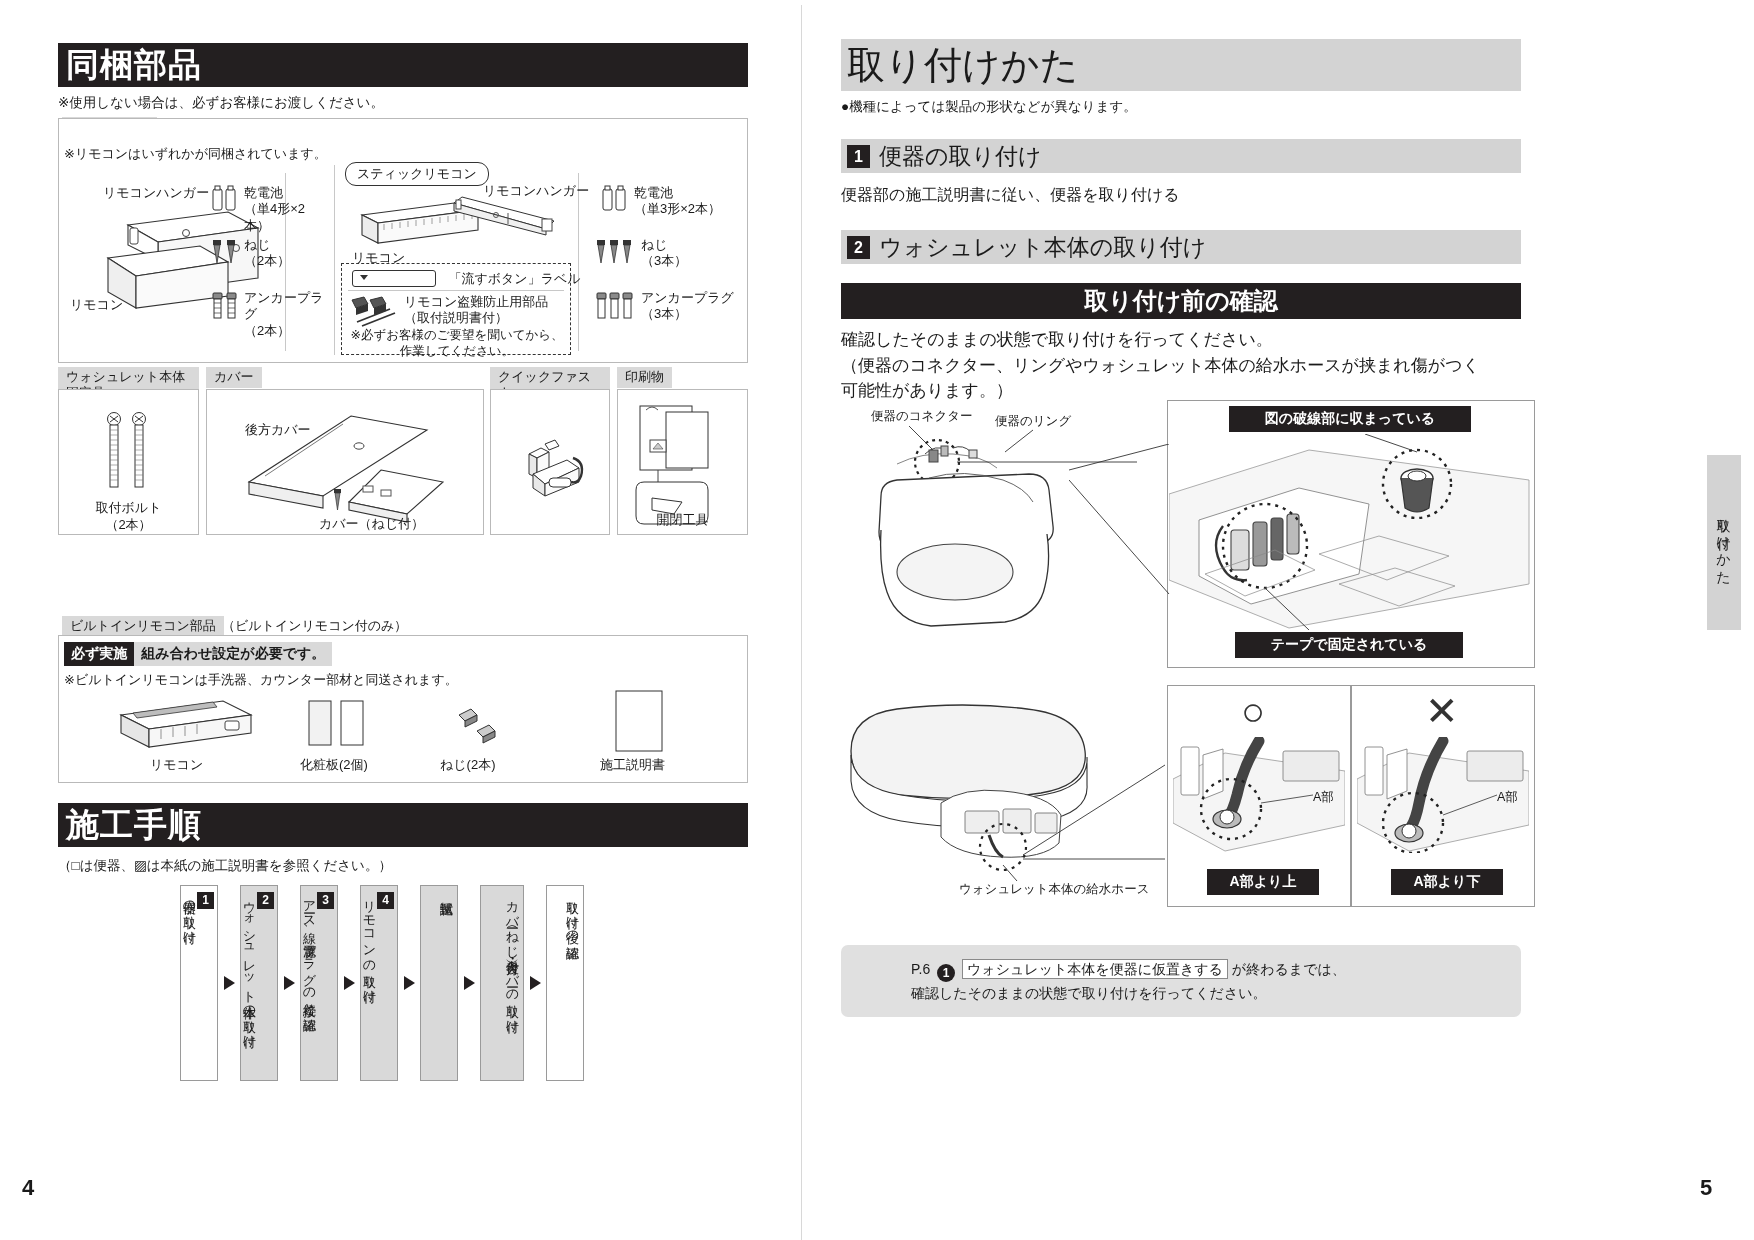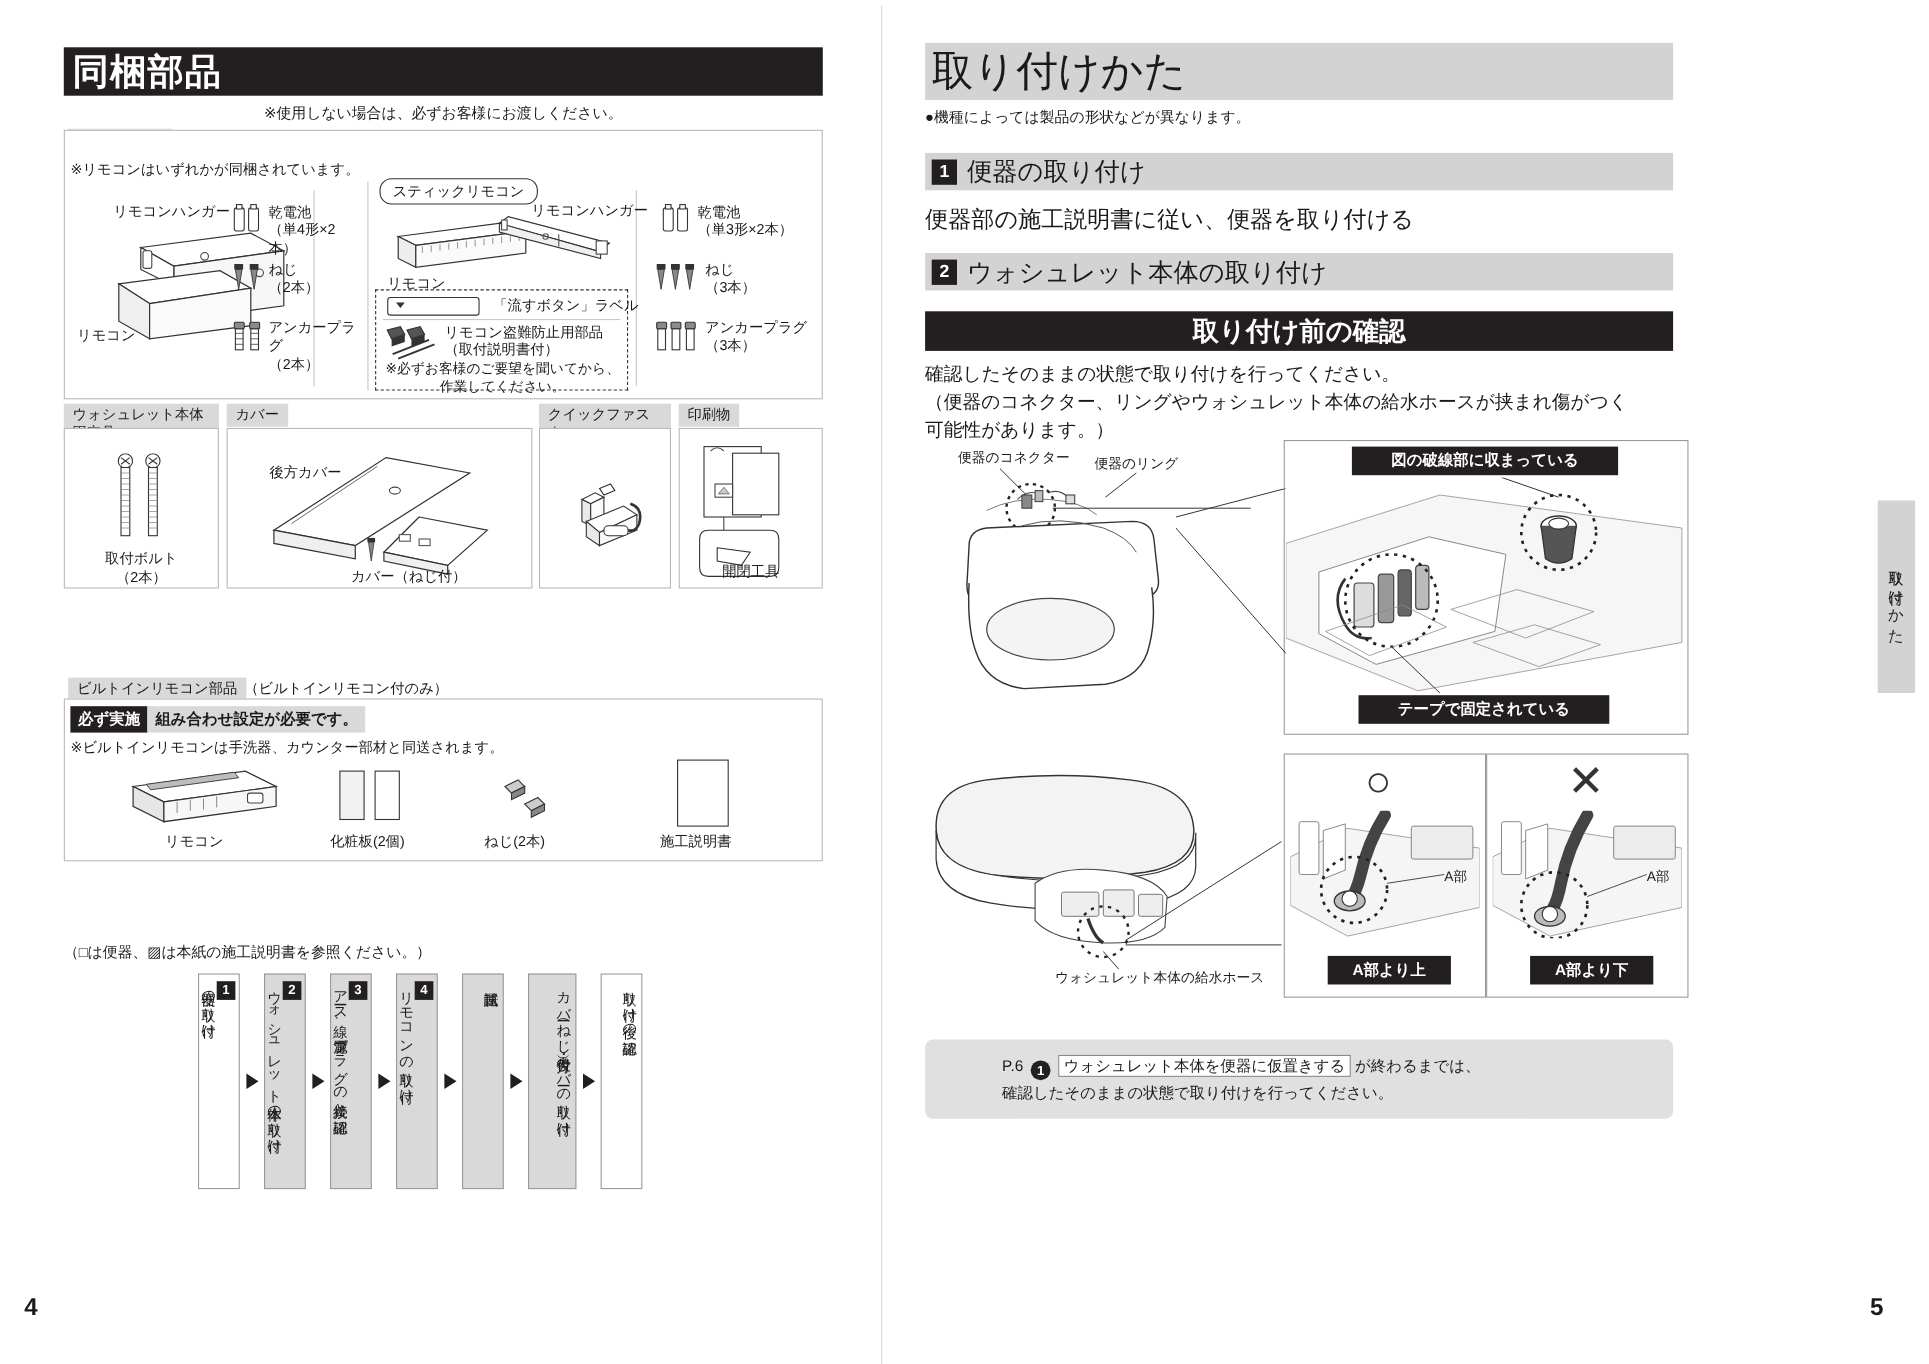--- a/index.html
+++ b/index.html
@@ -59,21 +59,21 @@
 
   
   #left { position: absolute; left: 0; top: 0; width: 801px; height: 1240px; }
 
   #h-bundled {
     position: absolute; left: 58px; top: 38px;
     width: 690px; height: 44px;
     font-size: 33px; line-height: 44px; padding-left: 8px;
     box-sizing: border-box;
   }
-  #note-bundled { position: absolute; left: 58px; top: 88px; width: 690px; text-align: center; }
+  #note-bundled { position: absolute; left: 58px; top: 88px; width: 690px; }
 
   #box-remote { position: absolute; left: 58px; top: 113px; width: 690px; height: 245px; }
   #tag-remote { position: absolute; left: 62px; top: 112px; }
   #note-remote { position: absolute; left: 64px; top: 140px; font-size: 13px; }
 
   .vline { position: absolute; width: 1px; background: #c8c8c8; }
   .hline { position: absolute; height: 1px; background: #c8c8c8; }
 
   
   #tag-stick {
@@ -165,21 +165,21 @@
     padding-left: 6px;
     box-sizing: border-box;
     font-size: 23px;
   }
   .step-bar .snum {
     background: #231f20; color:#fff; font-weight:bold;
     width: 23px; height: 23px; line-height:23px; text-align:center;
     font-size: 16px; margin-right: 9px; flex: 0 0 auto;
   }
   #step1 { left: 40px; top: 134px; width: 680px; }
-  #step1-body { position: absolute; left: 40px; top: 180px; font-size: 21px; }
+  #step1-body { position: absolute; left: 40px; top: 180px; font-size: 16px; }
   #step2 { left: 40px; top: 225px; width: 680px; }
 
   #check-bar {
     position: absolute; left: 40px; top: 278px;
     width: 680px; height: 36px;
     background: #231f20; color:#fff;
     font-size: 24px; font-weight: bold;
     display:flex; align-items:center; justify-content:center;
   }
   #check-body { position: absolute; left: 40px; top: 322px; width: 690px; font-size: 17px; line-height: 1.5; }
@@ -545,20 +545,21 @@
       <polygon points="22,26 34,20 40,26 28,32" fill="#ccc" stroke="#333"></polygon>
       <polygon points="28,32 40,26 40,32 28,38" fill="#888" stroke="#333"></polygon>
     </svg>
     <div class="ill lbl" style="left:440px; top:752px;">ねじ(2本)</div>
 
     <svg class="ill" style="left:610px; top:682px;" width="62" height="66">
       <rect x="6" y="4" width="46" height="60" fill="#fff" stroke="#333"></rect>
     </svg>
     <div class="ill lbl" style="left:600px; top:752px;">施工説明書</div>
 
+    <div id="h-procedure" class="blk-title">施工手順</div>
     <div id="note-procedure">（□は便器、▨は本紙の施工説明書を参照ください。）</div>
 
     <div id="flow">
       <div class="fstep white">
         <div class="num">1</div>
         <span>便器の取り付け</span>
       </div>
       <div class="farrow">
           <i></i>
         </div>

